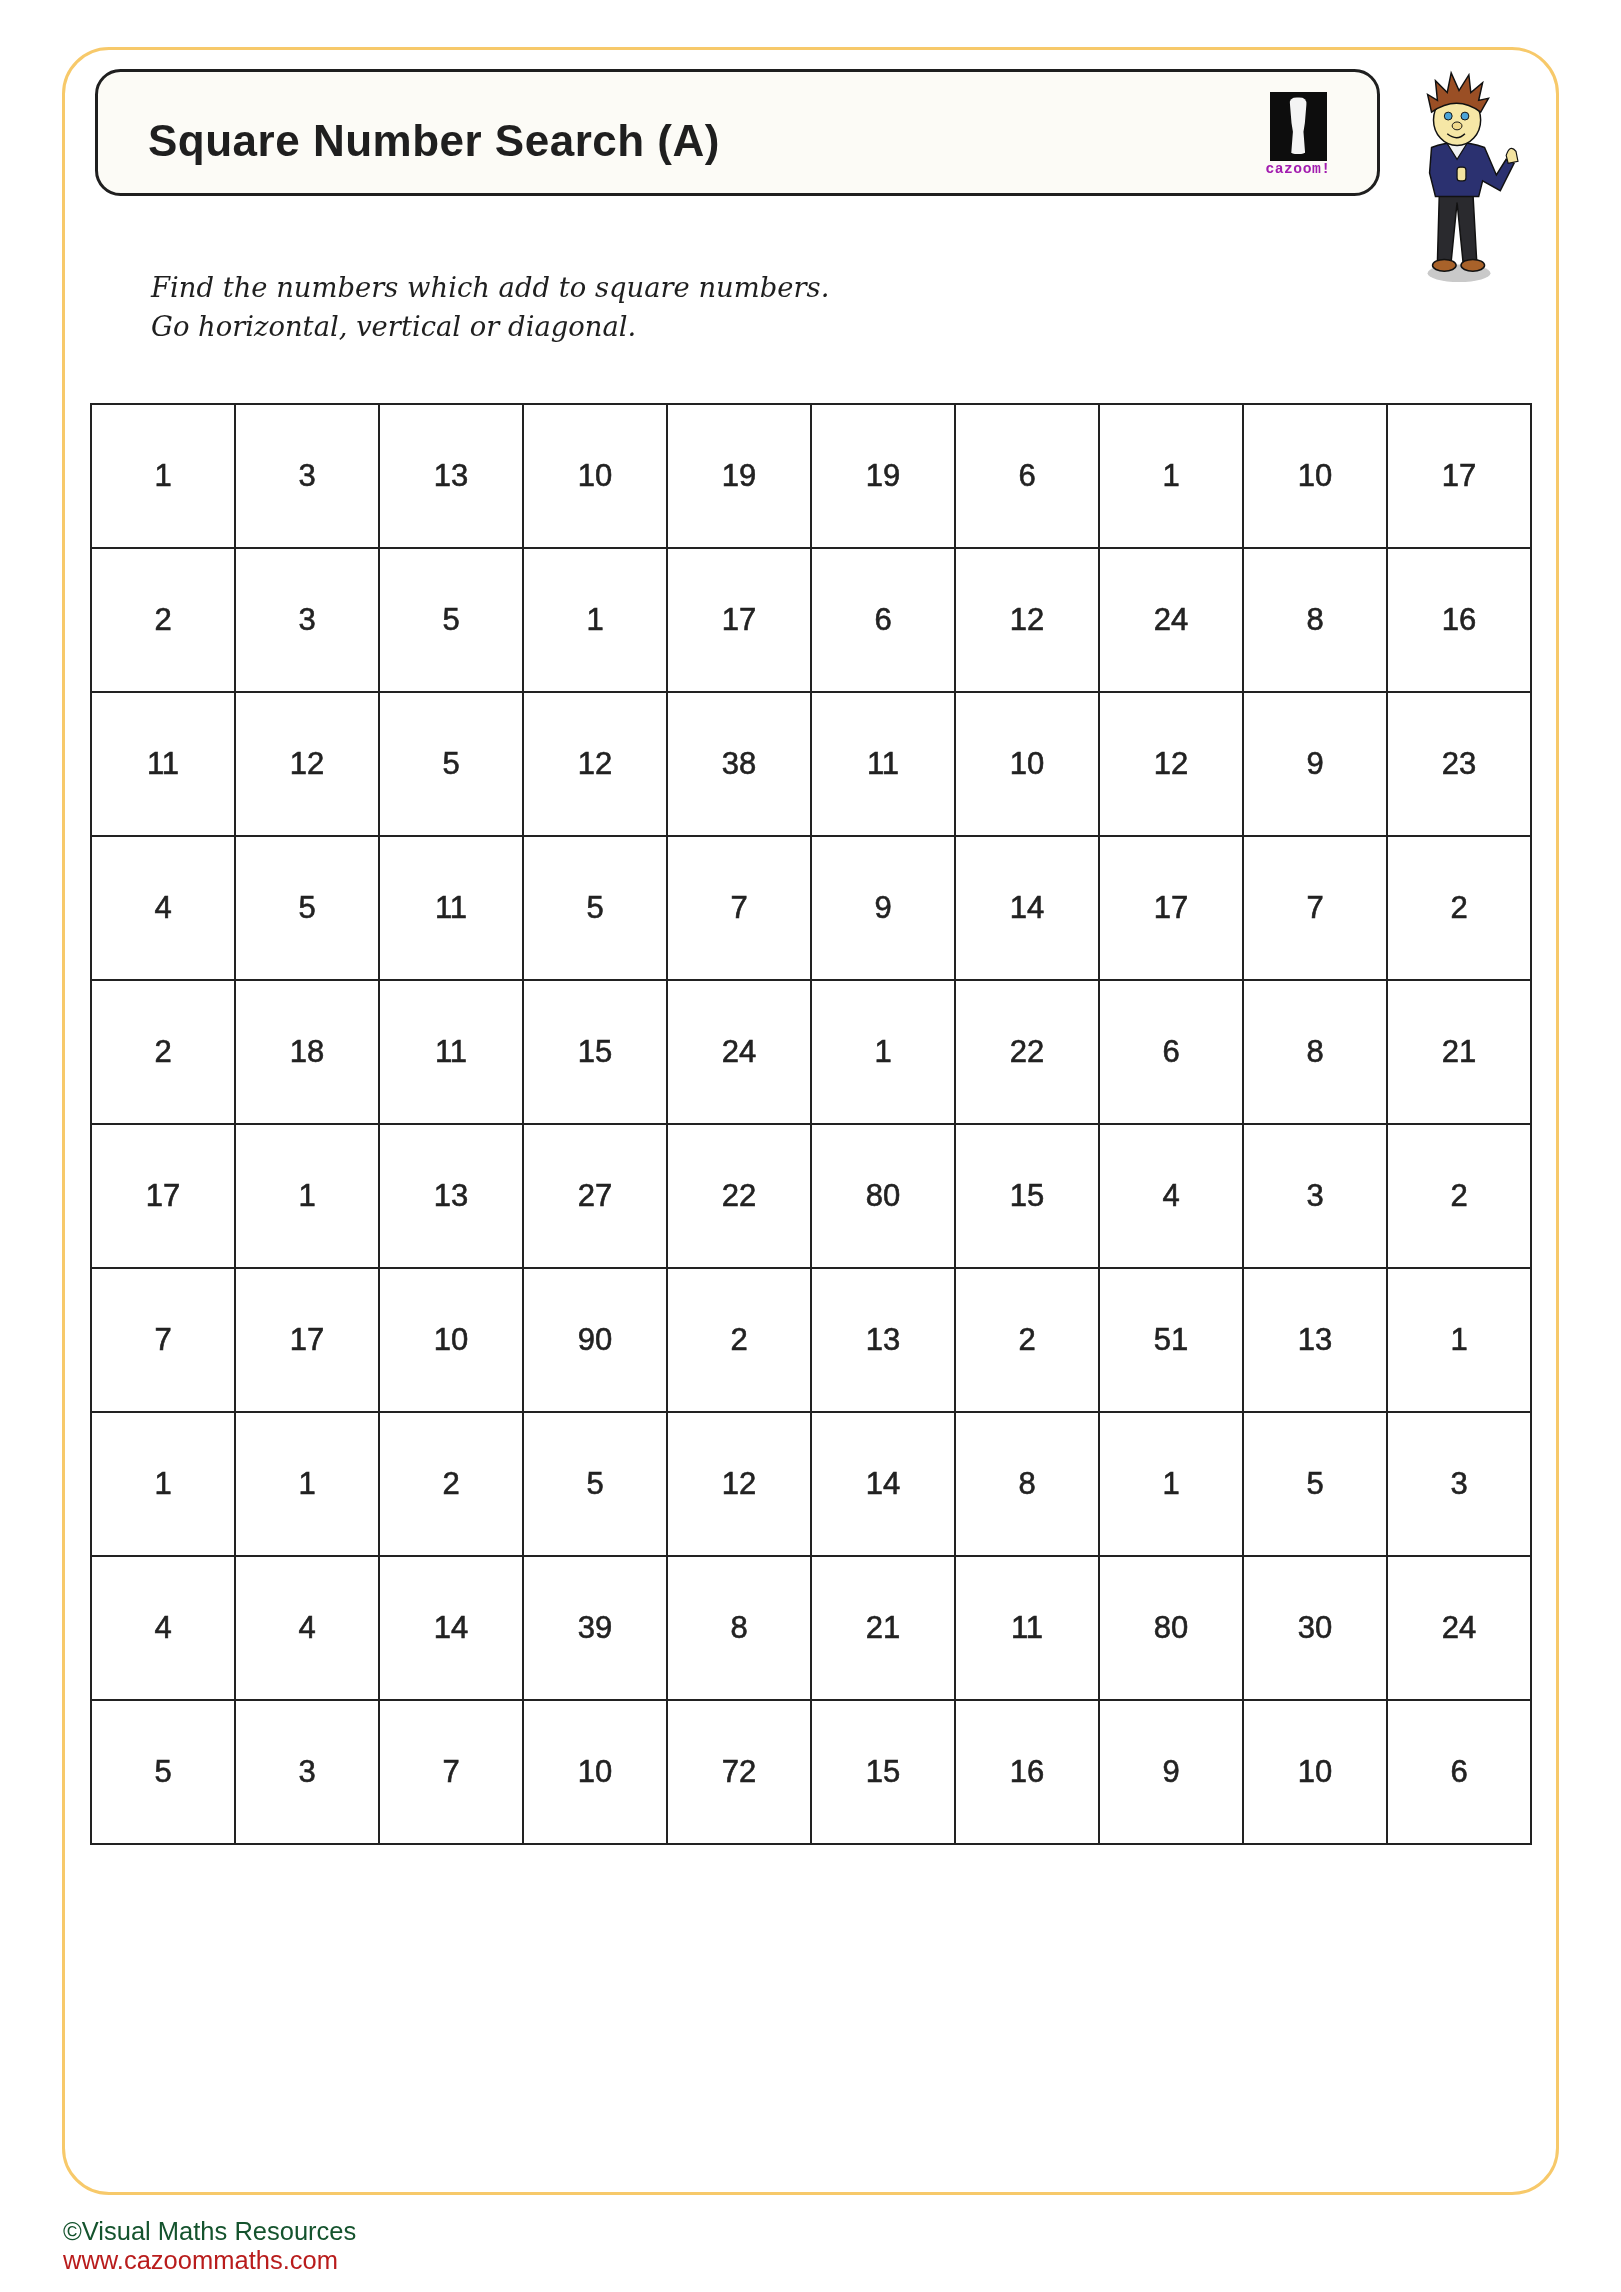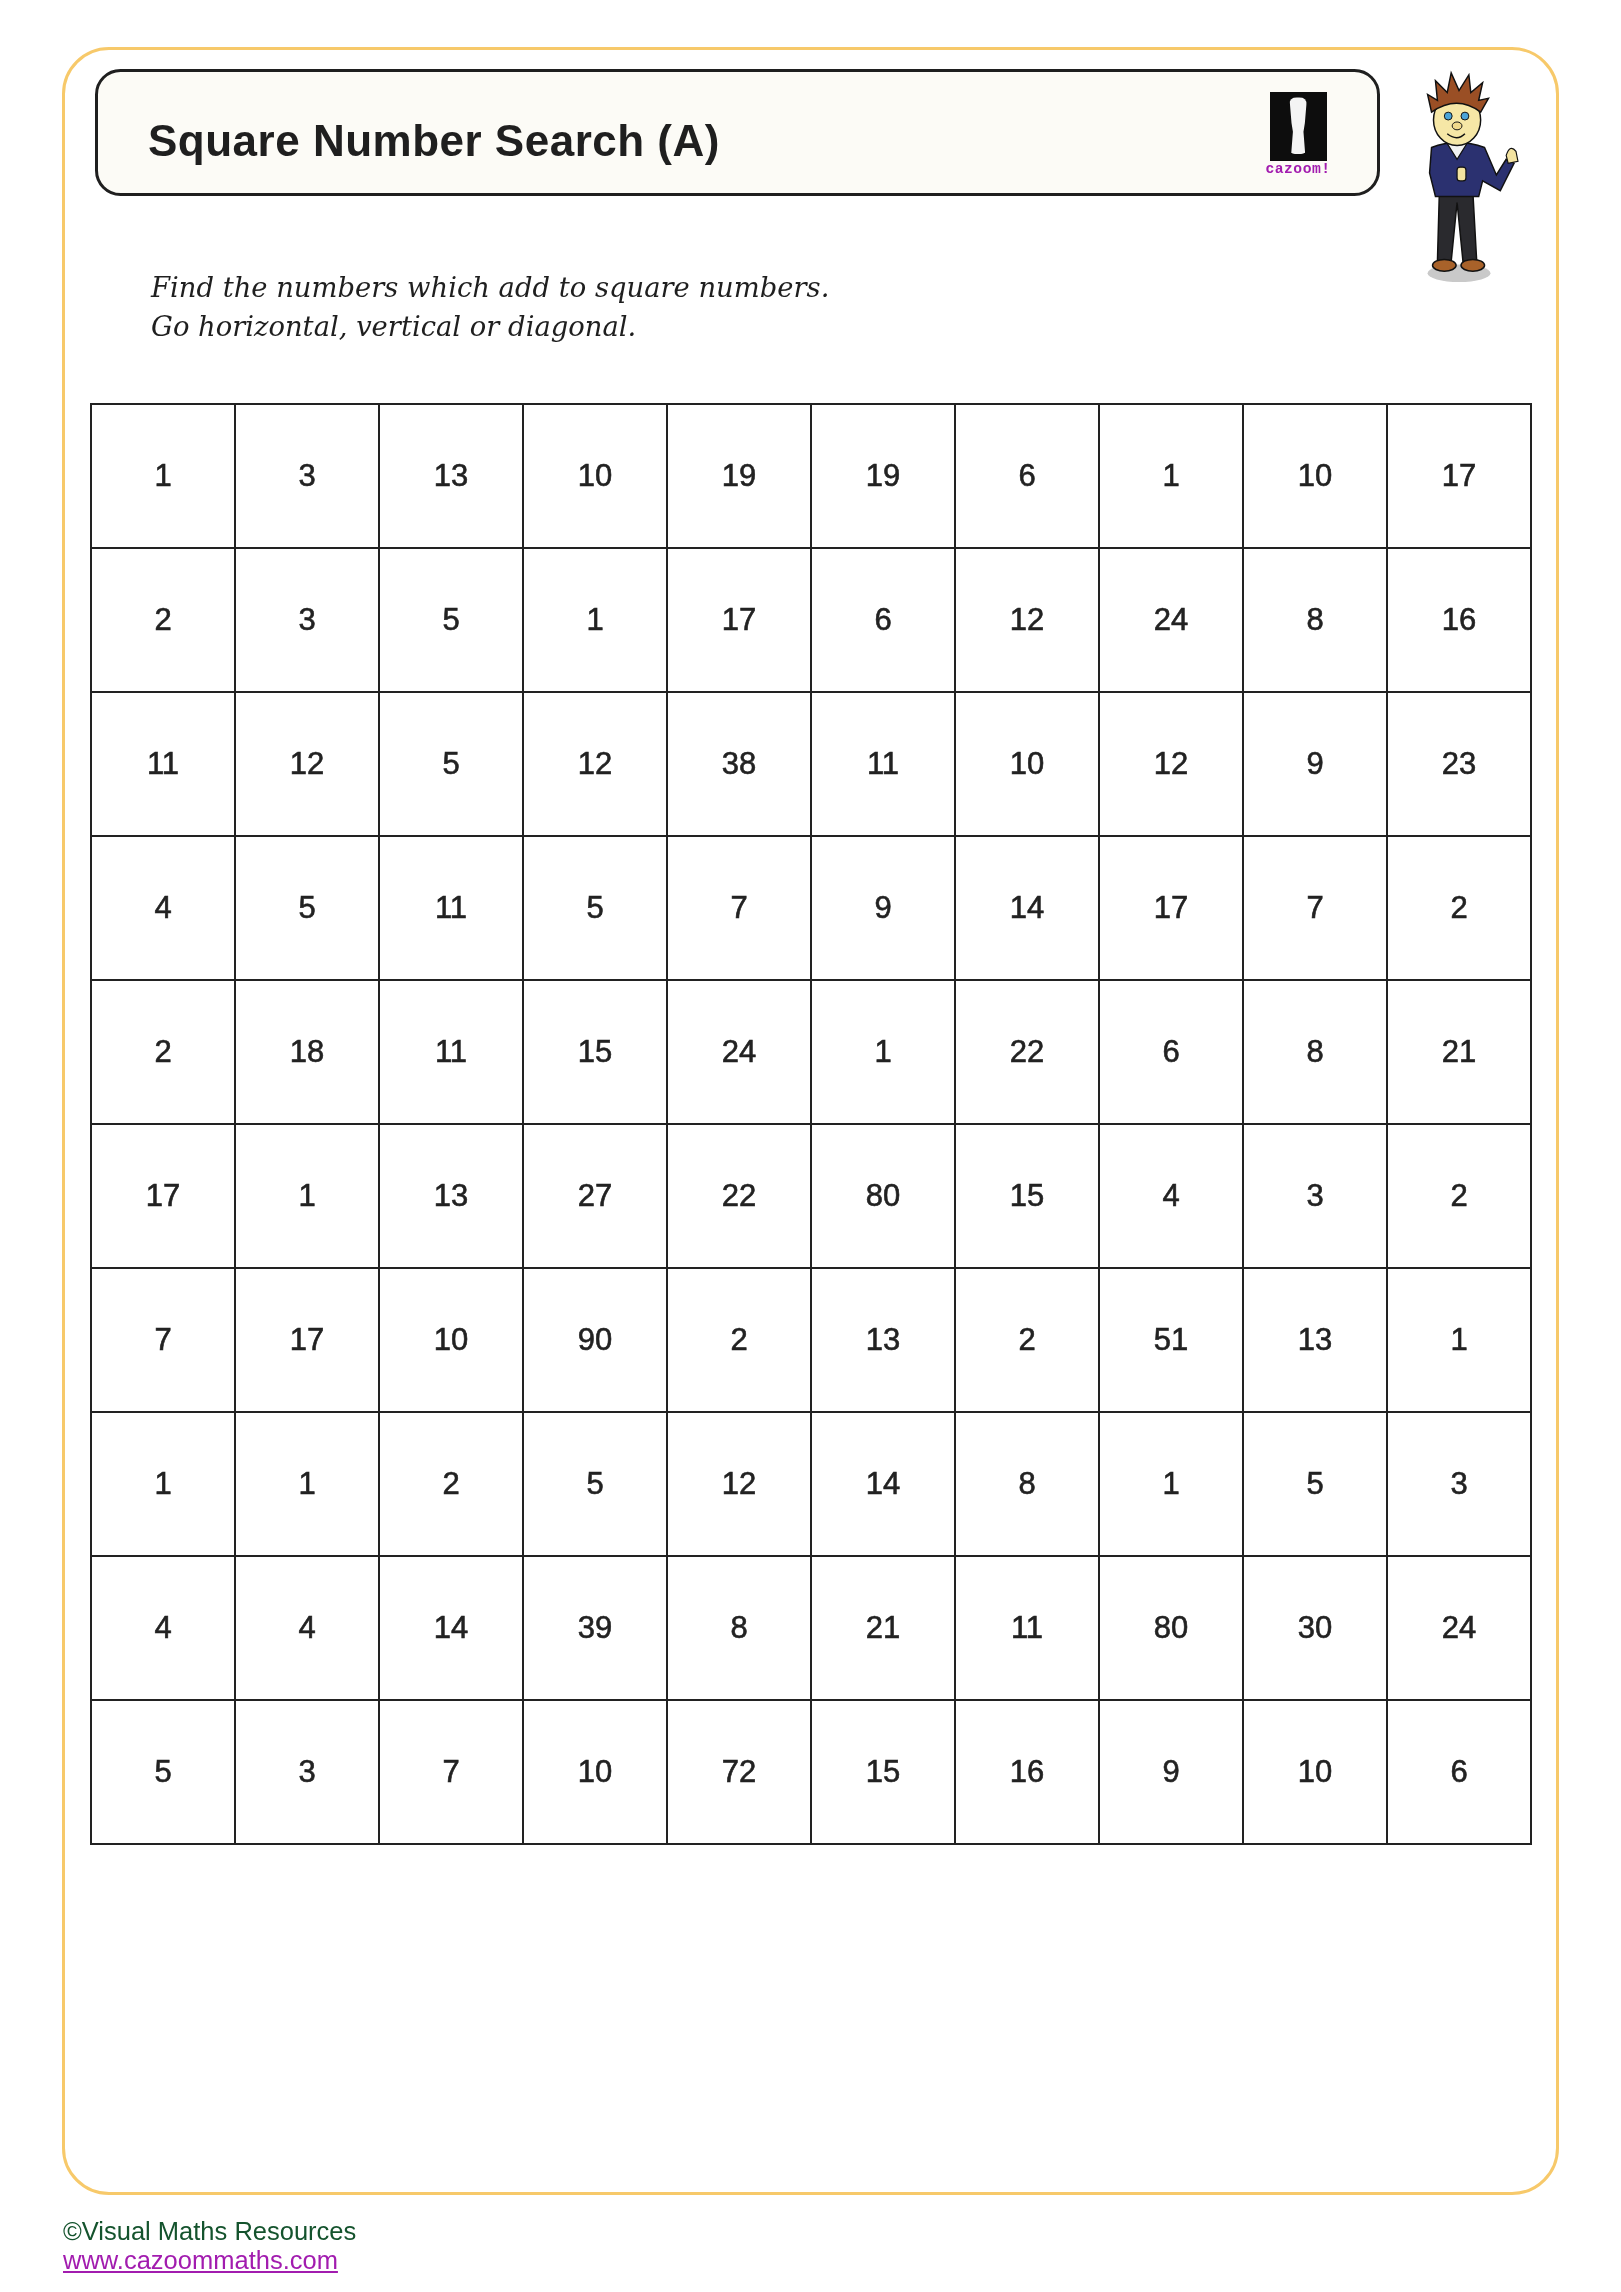--- a/index.html
+++ b/index.html
@@ -48,21 +48,21 @@
       width: 142px; height: 142px; border: 2.9px solid #222222;
       text-align: center; vertical-align: middle; padding: 0;
       font-family: "Liberation Sans", sans-serif; font-size: 31px; color: #222222;
       font-weight: normal; -webkit-text-stroke: 0.6px #222;
     }
     .footer {
       position: absolute; left: 63px; top: 2217px;
       font-family: "Liberation Sans", sans-serif; font-size: 25.5px; line-height: 29px;
     }
     .footer .copyright { color: #14532d; display: block; }
-    .footer .website { color: #a21caf; text-decoration: underline; display: block; }
+    .footer .website { color: #b91c1c; display: block; }
   </style>
 </head>
 <body>
 
 <div class="page-frame"></div>
 
 <div class="title-box">
   <h1 class="title">Square Number Search (A)</h1>
   <div class="logo">
     <div class="logo-mark">

